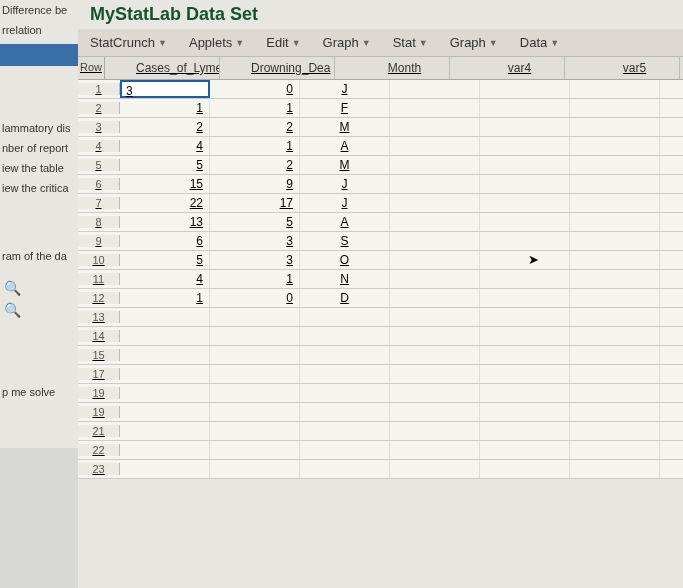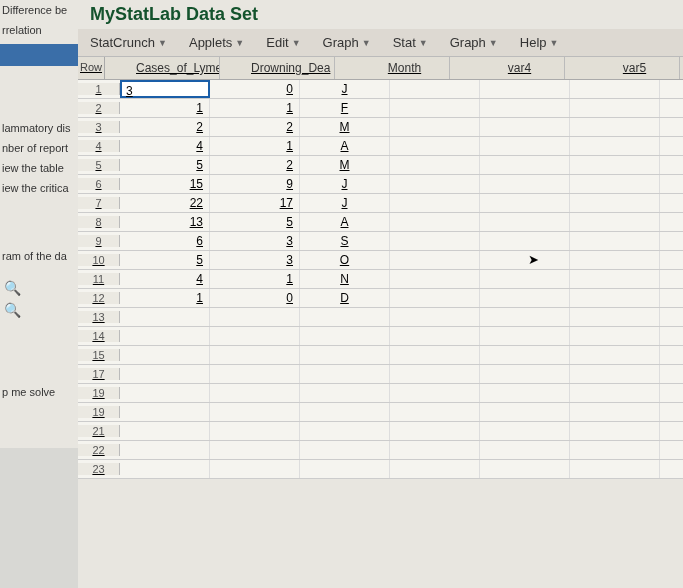--- a/index.html
+++ b/index.html
@@ -68,21 +68,21 @@
       </div>
     <div class="menu-item">
         <span>Stat</span>
         <span class="caret">▼</span>
       </div>
     <div class="menu-item">
         <span>Graph</span>
         <span class="caret">▼</span>
       </div>
     <div class="menu-item">
-        <span>Help</span>
+        <span>Data</span>
         <span class="caret">▼</span>
       </div>
   </div>
   <div class="sheet">
     <div class="header-row">
       <div class="rownum-col">Row</div>
       <div class="col-head">Cases_of_Lyme</div>
       <div class="col-head">Drowning_Dea</div>
       <div class="col-head">Month</div>
       <div class="col-head">var4</div>

